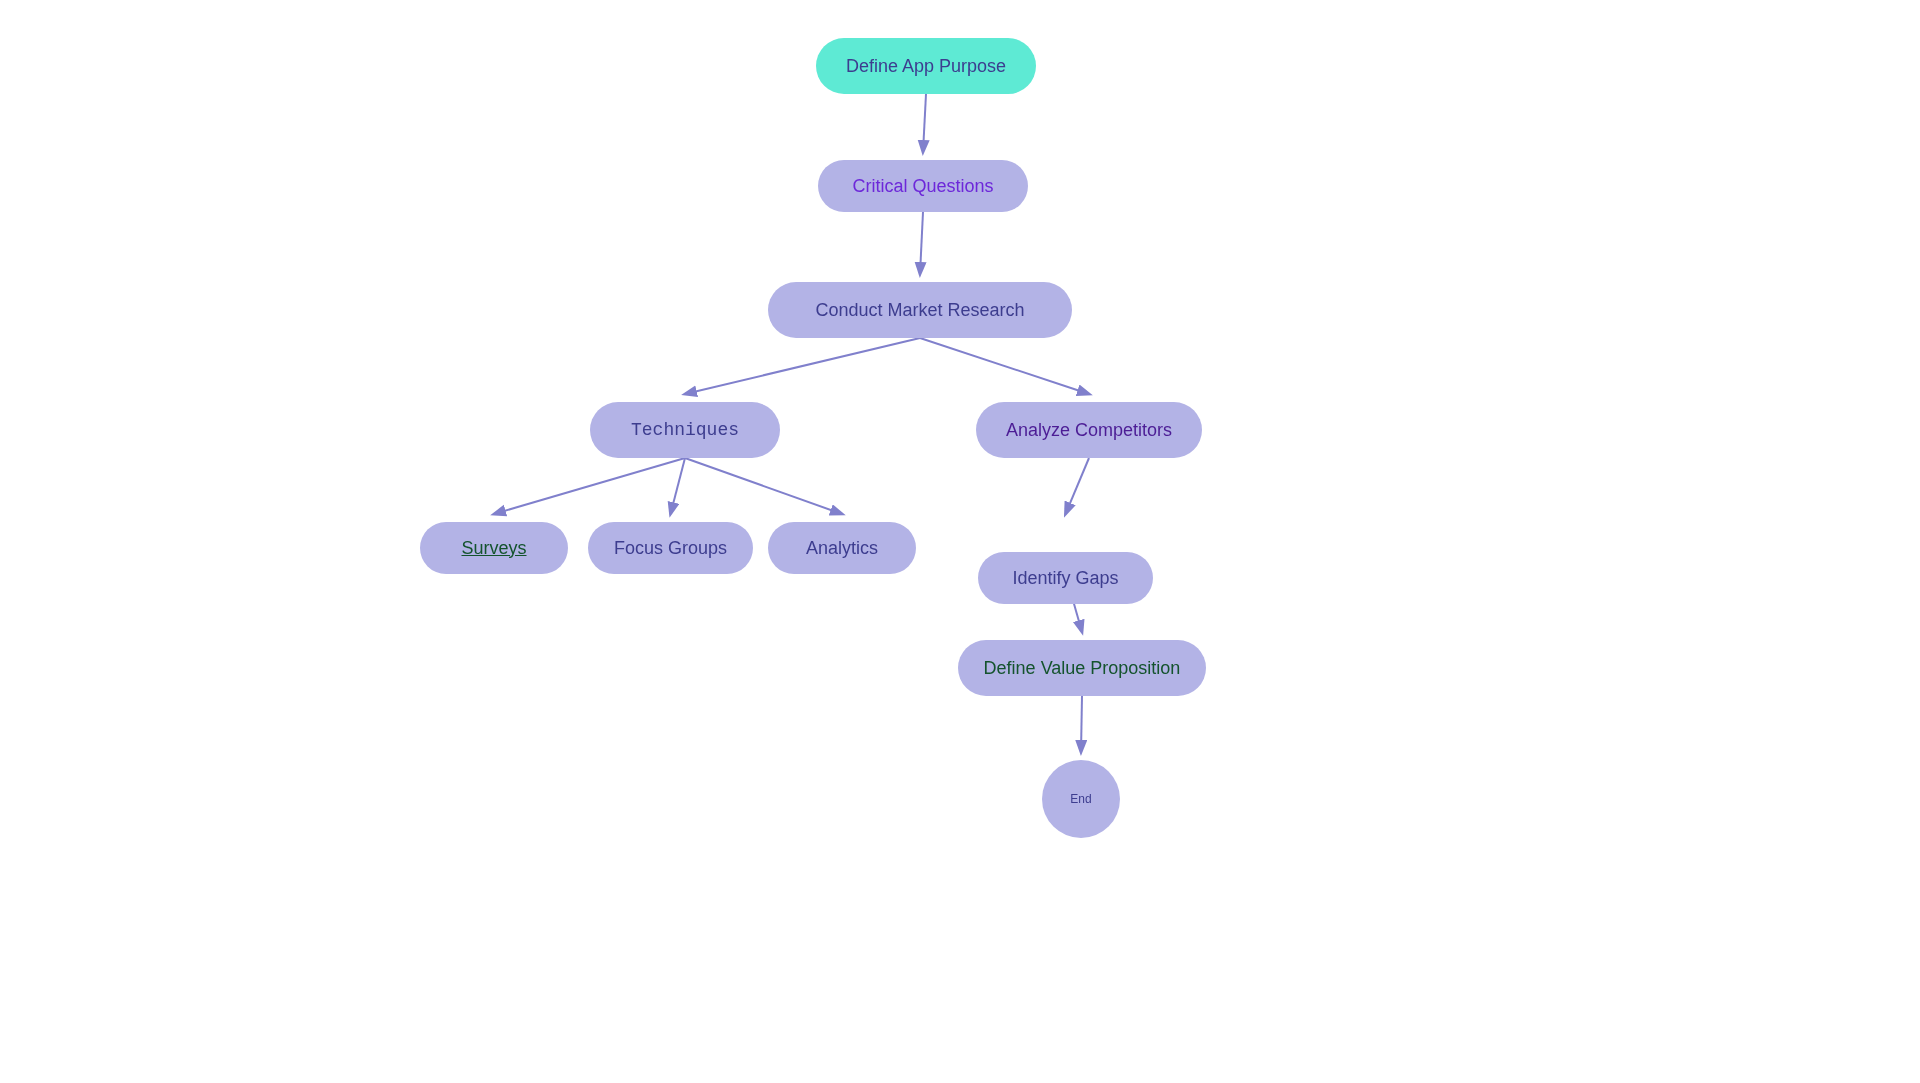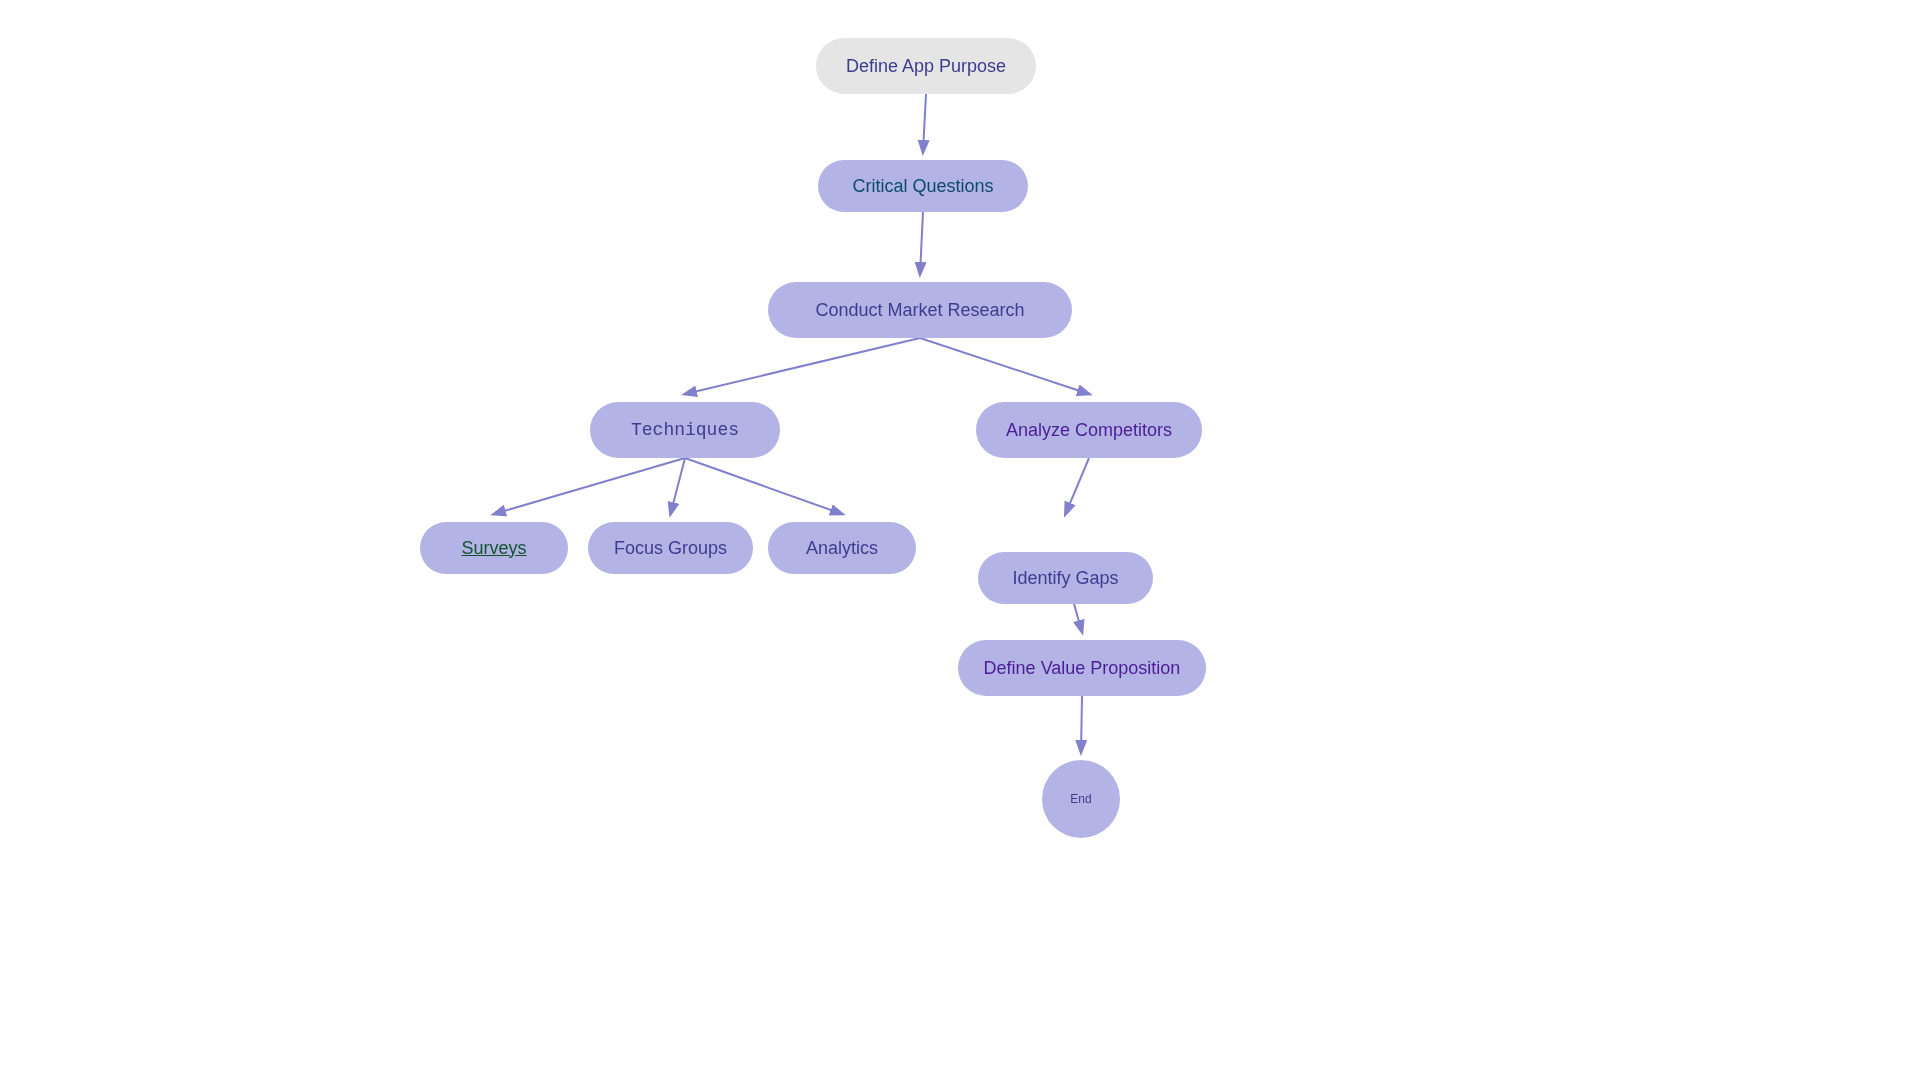--- a/index.html
+++ b/index.html
@@ -55,25 +55,25 @@
       <path d="M920,338 L685,394" stroke="#8080cc" stroke-width="2" fill="none" marker-end="url(#arrowhead)"></path>
       <path d="M920,338 L1089,394" stroke="#8080cc" stroke-width="2" fill="none" marker-end="url(#arrowhead)"></path>
       <path d="M685,458 L494,514" stroke="#8080cc" stroke-width="2" fill="none" marker-end="url(#arrowhead)"></path>
       <path d="M685,458 L670.5,514" stroke="#8080cc" stroke-width="2" fill="none" marker-end="url(#arrowhead)"></path>
       <path d="M685,458 L842,514" stroke="#8080cc" stroke-width="2" fill="none" marker-end="url(#arrowhead)"></path>
       <path d="M1089,458 L1065.5,514" stroke="#8080cc" stroke-width="2" fill="none" marker-end="url(#arrowhead)"></path>
       <path d="M1065.5,574 L1082,632" stroke="#8080cc" stroke-width="2" fill="none" marker-end="url(#arrowhead)"></path>
       <path d="M1082,696 L1081,752" stroke="#8080cc" stroke-width="2" fill="none" marker-end="url(#arrowhead)"></path>
     </svg>
   <div id="nodes-container">
-      <div class="node" style="left: 816px; top: 38px; width: 220px; height: 56px; background: #e5e5e5; color: rgb(61, 61, 143);">Define App Purpose</div>
-      <div class="node" style="left: 818px; top: 160px; width: 210px; height: 52px; background: rgb(179, 179, 230); color: #0c4a6e;">Critical Questions</div>
+      <div class="node" style="left: 816px; top: 38px; width: 220px; height: 56px; background: #5eead4; color: rgb(61, 61, 143);">Define App Purpose</div>
+      <div class="node" style="left: 818px; top: 160px; width: 210px; height: 52px; background: rgb(179, 179, 230); color: #6d28d9;">Critical Questions</div>
       <div class="node" style="left: 768px; top: 282px; width: 304px; height: 56px; background: rgb(179, 179, 230); color: rgb(61, 61, 143);">Conduct Market Research</div>
       <div class="node" style="left: 590px; top: 402px; width: 190px; height: 56px; background: rgb(179, 179, 230); color: rgb(61, 61, 143); font-family: Liberation Mono, monospace;">Techniques</div>
       <div class="node" style="left: 976px; top: 402px; width: 226px; height: 56px; background: rgb(179, 179, 230); color: #4c1d95;">Analyze Competitors</div>
       <div class="node" style="left: 420px; top: 522px; width: 148px; height: 52px; background: rgb(179, 179, 230); color: #14532d; text-decoration: underline;">Surveys</div>
       <div class="node" style="left: 588px; top: 522px; width: 165px; height: 52px; background: rgb(179, 179, 230); color: rgb(61, 61, 143);">Focus Groups</div>
       <div class="node" style="left: 768px; top: 522px; width: 148px; height: 52px; background: rgb(179, 179, 230); color: rgb(61, 61, 143);">Analytics</div>
       <div class="node" style="left: 978px; top: 522px; width: 175px; height: 52px; background: rgb(179, 179, 230); color: rgb(61, 61, 143); margin-top: 30px;">Identify Gaps</div>
-      <div class="node" style="left: 958px; top: 640px; width: 248px; height: 56px; background: rgb(179, 179, 230); color: #4c1d95;">Define Value Proposition</div>
+      <div class="node" style="left: 958px; top: 640px; width: 248px; height: 56px; background: rgb(179, 179, 230); color: #14532d;">Define Value Proposition</div>
       <div class="node circle" style="left: 1042px; top: 760px; width: 78px; height: 78px; background: rgb(179, 179, 230); color: rgb(61, 61, 143); border-radius: 50%; font-size: 12px;">End</div>
     </div>
 </div>
 
 </body></html>

